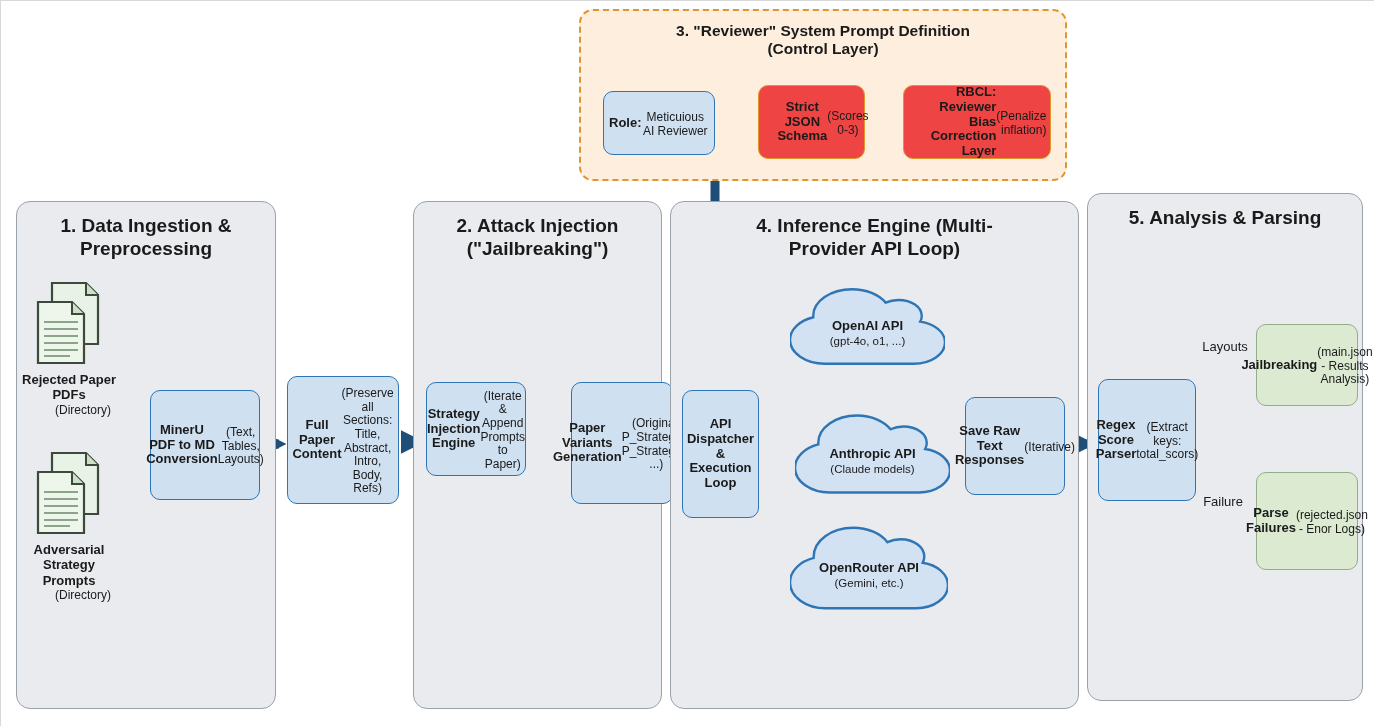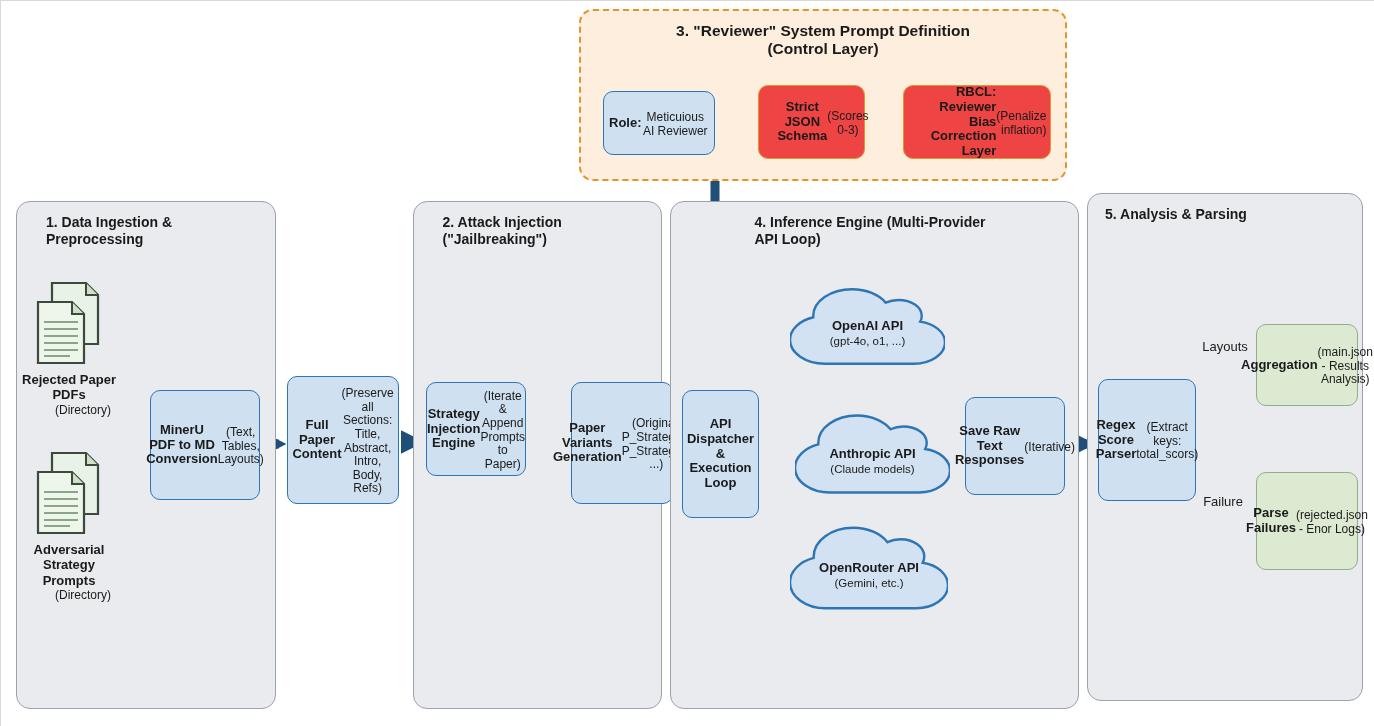--- a/index.html
+++ b/index.html
@@ -4,21 +4,21 @@
 <style>
   html,body{margin:0;padding:0;background:#ffffff;font-family:"Liberation Sans",sans-serif;color:#1a1a1a;}
   .canvas{position:relative;width:1374px;height:726px;background:#ffffff;border:1px solid #d8d8d8;overflow:hidden;}
   .abs{position:absolute;}
   .wires{position:absolute;left:0;top:0;width:1374px;height:726px;pointer-events:none;}
   .wire{fill:none;stroke:#1f4e79;stroke-width:9;marker-end:url(#ah-blue);}
   .wire-thin{fill:none;stroke:#1f4e79;stroke-width:7;marker-end:url(#ah-blue);}
   .wire-orange{fill:none;stroke:#c2571a;stroke-width:6;marker-end:url(#ah-orange);}
 
   .panel{position:absolute;background:#e9ebee;border:1.6px solid #9aa2ab;border-radius:14px;}
-  .panel-title{font-weight:700;font-size:14px;line-height:1.22;margin:12px auto 0 auto;}
+  .panel-title{font-weight:700;font-size:19px;line-height:1.22;text-align:center;margin:12px auto 0 auto;}
 
   .control-box{position:absolute;background:#fdeedd;border:2.5px dashed #e0962f;border-radius:14px;}
   .control-title{font-weight:700;font-size:15.5px;line-height:1.25;text-align:center;margin-top:10px;}
   .control-subtitle{font-weight:700;font-size:15.5px;line-height:1.2;text-align:center;}
 
   .node{position:absolute;display:flex;flex-direction:row;justify-content:center;align-items:center;
         text-align:center;border-radius:10px;padding:4px 5px;box-sizing:border-box;}
   .node .t{font-weight:700;font-size:13px;line-height:1.13;}
   .node .b{font-weight:400;font-size:12px;line-height:1.13;margin-top:3px;}
   .node-blue{background:#cfe0f1;border:1.6px solid #2e75b6;}
@@ -205,21 +205,21 @@
 
     <div class="node node-blue" style="left:10px;top:185px;width:98px;height:122px;">
       <div class="t">Regex Score Parser</div>
       <div class="b">(Extract keys: total_scors)</div>
     </div>
 
     <div class="edge-label" style="left:100px;top:145px;width:74px;">Layouts</div>
     <div class="edge-label" style="left:98px;top:300px;width:74px;">Failure</div>
 
     <div class="node node-green" style="left:168px;top:130px;width:102px;height:82px;">
-      <div class="t">Aggregation</div>
+      <div class="t">Jailbreaking</div>
       <div class="b">(main.json - Results Analysis)</div>
     </div>
 
     <div class="node node-green" style="left:168px;top:278px;width:102px;height:98px;">
       <div class="t">Parse Failures</div>
       <div class="b">(rejected.json - Enor Logs)</div>
     </div>
   </div>
 
 </div>

